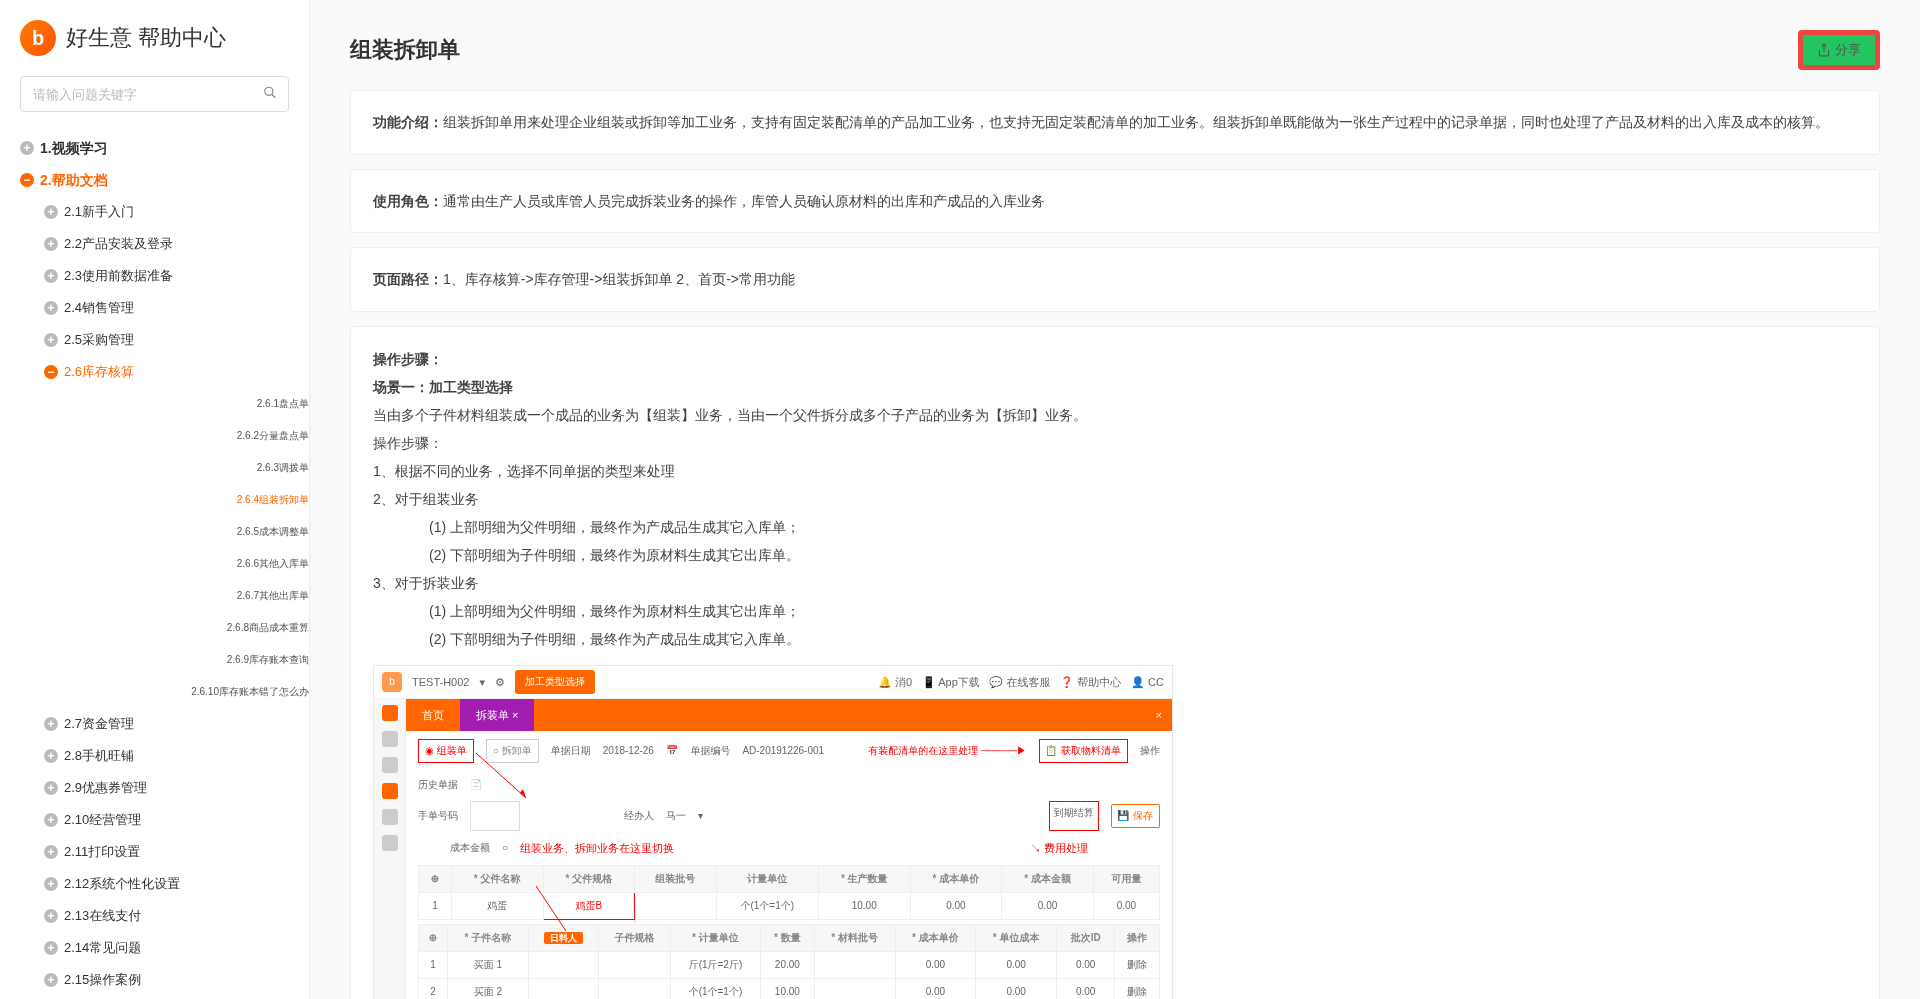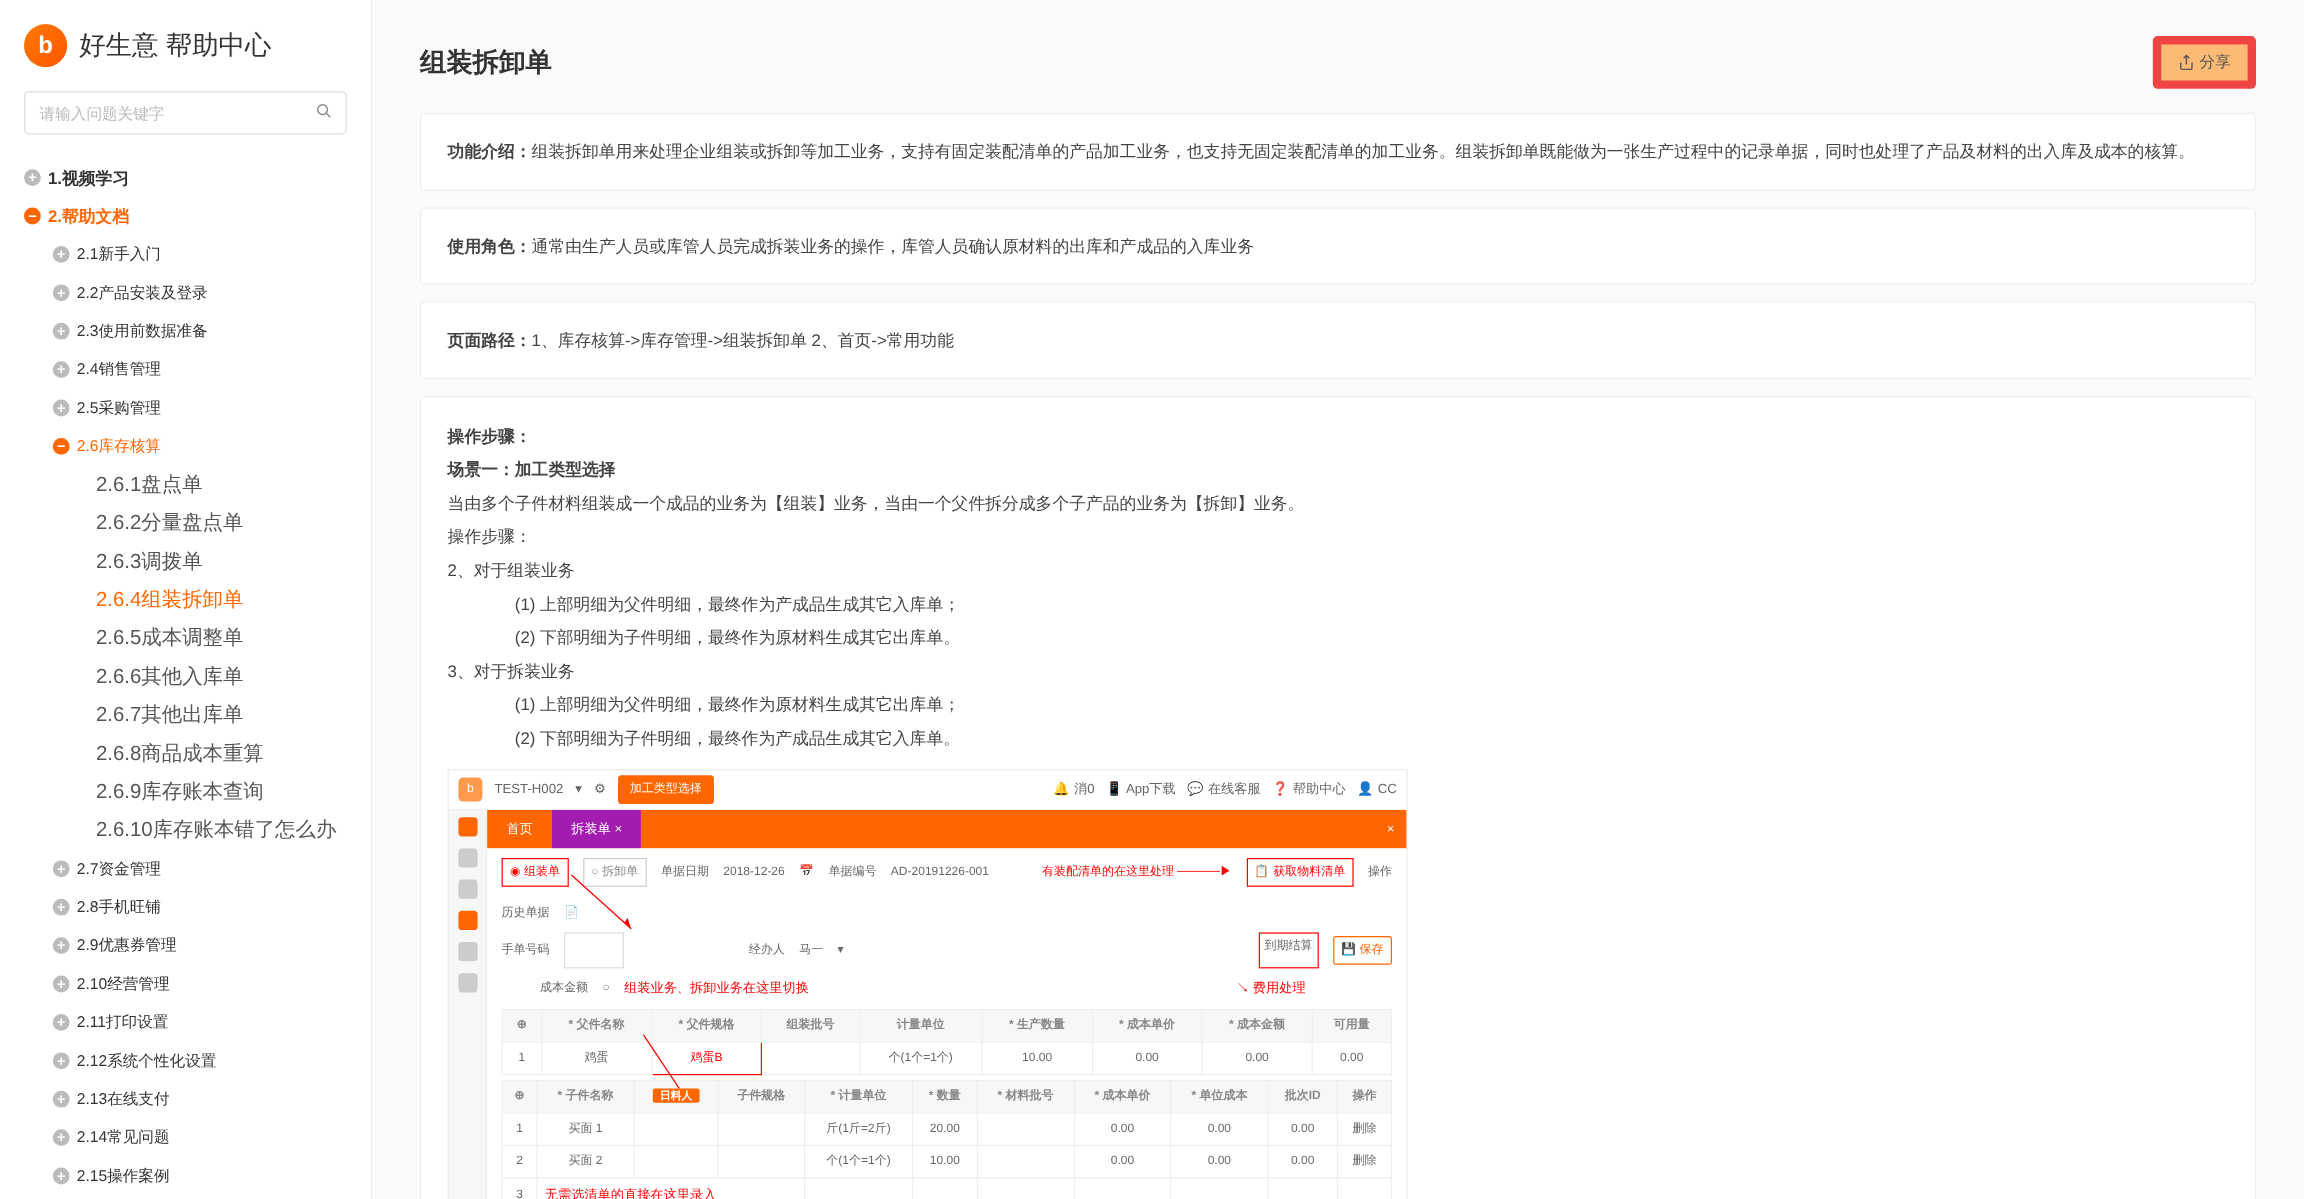--- a/index.html
+++ b/index.html
@@ -10,29 +10,29 @@
 .logo-circle { width: 36px; height: 36px; border-radius: 50%; background: linear-gradient(135deg, #ff7a00, #ff5500); display: flex; align-items: center; justify-content: center; color: #fff; font-weight: bold; font-size: 20px; }
 .logo-text { font-size: 22px; font-weight: 500; color: #333; }
 .search-wrap { position: relative; margin-bottom: 20px; padding-right: 20px; }
 .search-input { width: 100%; height: 36px; border: 1px solid #ddd; border-radius: 4px; padding: 0 24px 0 12px; font-size: 13px; outline: none; }
 .search-input::placeholder { color: #bbb; }
 .search-icon { position: absolute; right: 32px; top: 50%; transform: translateY(-50%); color: #888; font-size: 14px; }
 .nav { list-style: none; }
 .nav li { line-height: 32px; cursor: pointer; }
 .nav .level1 { font-weight: 600; font-size: 14px; display: flex; align-items: center; gap: 6px; }
 .nav .level2 { font-size: 13px; padding-left: 24px; display: flex; align-items: center; gap: 6px; }
-.nav .level3 { font-size: 17px; padding-left: 60px; color: #555; }
+.nav .level3 { font-size: 10px; padding-left: 60px; color: #555; text-align: right; }
 .nav .active { color: #ff6600; }
 .expand-icon { width: 14px; height: 14px; display: inline-flex; align-items: center; justify-content: center; border-radius: 50%; font-size: 12px; font-weight: bold; }
 .plus { background: #bbb; color: #fff; }
 .minus { background: #ff6600; color: #fff; }
 .content { flex: 1; padding: 30px 40px; overflow-y: auto; height: 999px; background: #fafafa; }
 .page-header { display: flex; justify-content: space-between; align-items: center; margin-bottom: 20px; }
 .page-title { font-size: 22px; font-weight: 600; color: #333; }
-.share-btn { border: 7px solid #ef4444; background: #fdba74; padding: 6px 14px; border-radius: 4px; font-size: 13px; color: #555; display: flex; align-items: center; gap: 4px; cursor: pointer; }
+.share-btn { border: 5px solid #ef4444; background: #22c55e; padding: 6px 14px; border-radius: 4px; font-size: 13px; color: #555; display: flex; align-items: center; gap: 4px; cursor: pointer; }
 .card { background: #fff; border: 1px solid #eee; border-radius: 4px; padding: 18px 22px; margin-bottom: 14px; line-height: 1.9; font-size: 14px; color: #444; }
 .card strong { font-weight: 600; }
 .section-body { background: #fff; border: 1px solid #eee; border-radius: 4px; padding: 18px 22px; line-height: 2; font-size: 14px; color: #444; }
 .section-body .indent2 { padding-left: 56px; }
 .emb { margin-top: 12px; border: 1px solid #e8e8e8; background: #fdfdfd; width: 100%; max-width: 800px; font-size: 11px; color: #666; }
 .emb-top { display: flex; align-items: center; gap: 10px; padding: 4px 8px; border-bottom: 1px solid #f0f0f0; background: #fff; }
 .emb-logo { width: 20px; height: 20px; border-radius: 4px; background: #ff9a4d; display: flex; align-items: center; justify-content: center; color: #fff; font-size: 10px; }
 .emb-pill { background: #ff6600; color: #fff; padding: 2px 10px; border-radius: 3px; font-size: 10px; }
 .emb-top .sp { flex: 1; }
 .emb-tabs { display: flex; background: #ff6600; color: #fff; }
@@ -180,20 +180,21 @@
     </div>
     <div class="card">
       <strong>页面路径：</strong><span>1、库存核算-&gt;库存管理-&gt;组装拆卸单 2、首页-&gt;常用功能</span>
     </div>
 
     <div class="section-body">
       <div><strong>操作步骤：</strong></div>
       <div><strong>场景一：加工类型选择</strong></div>
       <div>当由多个子件材料组装成一个成品的业务为【组装】业务，当由一个父件拆分成多个子产品的业务为【拆卸】业务。</div>
       <div>操作步骤：</div>
+      <div>1、根据不同的业务，选择不同单据的类型来处理</div>
       <div>2、对于组装业务</div>
       <div class="indent2">(1) 上部明细为父件明细，最终作为产成品生成其它入库单；</div>
       <div class="indent2">(2) 下部明细为子件明细，最终作为原材料生成其它出库单。</div>
       <div>3、对于拆装业务</div>
       <div class="indent2">(1) 上部明细为父件明细，最终作为原材料生成其它出库单；</div>
       <div class="indent2">(2) 下部明细为子件明细，最终作为产成品生成其它入库单。</div>
 
       <div class="emb">
         <div class="emb-top">
           <div class="emb-logo">b</div>

